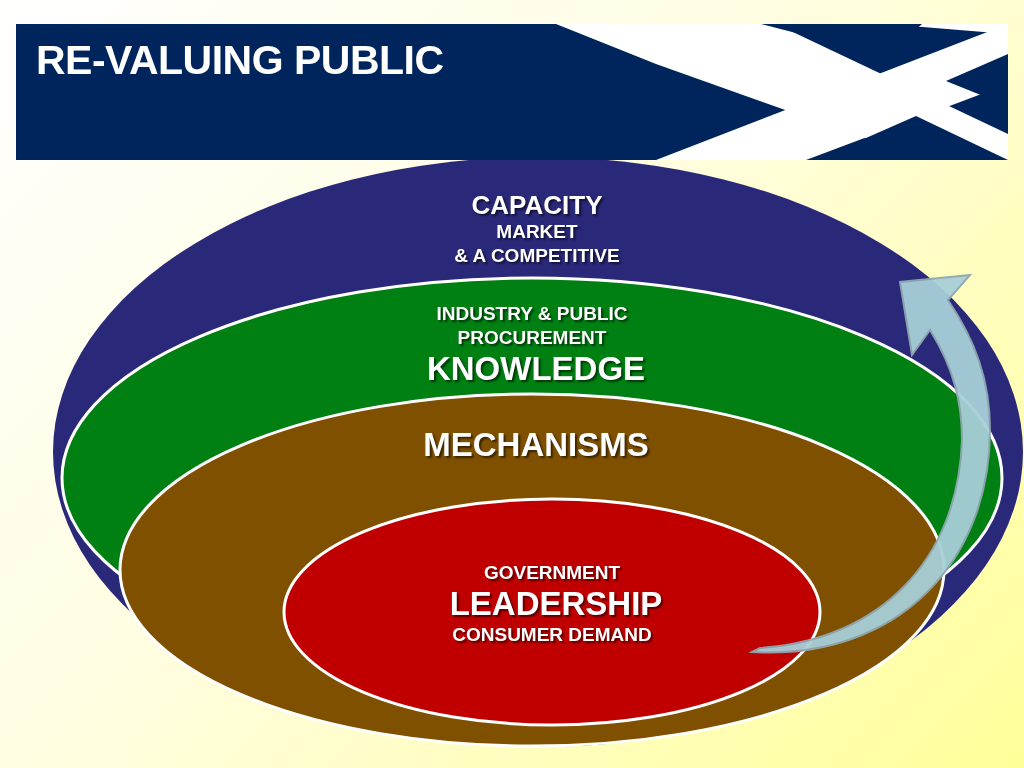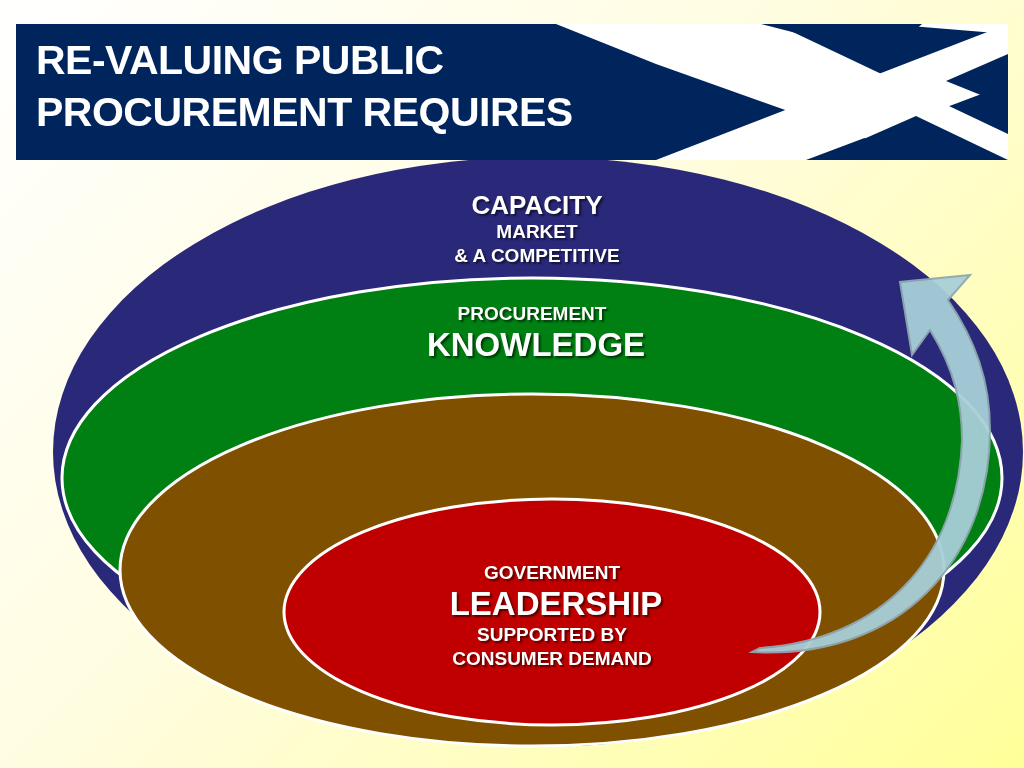--- a/index.html
+++ b/index.html
@@ -38,21 +38,20 @@
     <polygon points="870,0 992,0 992,10" fill="#ffffff"></polygon>
 
     <polygon points="800,136 900,92 992,136" fill="#00255c"></polygon>
 
     <polygon points="745,0 906,0 870,32" fill="#00255c"></polygon>
 
     <polygon points="930,57 992,30 992,82" fill="#00255c"></polygon>
   </svg>
   <div class="title" style="left:20px; top:10px;">
     <div>RE-VALUING PUBLIC</div>
-    <div>PROCUREMENT REQUIRES</div>
   </div>
 </div>
 
 <svg class="diagram" width="1024" height="768" viewBox="0 0 1024 768">
   <defs>
     <clipPath id="belowBanner">
         <rect x="0" y="160" width="1024" height="608"></rect>
       </clipPath>
   </defs>
   <g clip-path="url(#belowBanner)">
@@ -65,25 +64,26 @@
   <path d="M752,652 C900,660 990,560 990,430 C990,380 975,340 948,300 L970,275 L900,282 L912,355 L930,330 C955,370 962,405 962,440 C958,560 880,640 760,648 Z" fill="#a8cfd8" stroke="#8fa7b0" stroke-width="2" opacity="0.95"></path>
 </svg>
 
 <div class="lbl" style="left:537px; top:190px;">
   <div class="mid">CAPACITY</div>
   <div class="small">MARKET</div>
   <div class="small">&amp; A COMPETITIVE</div>
 </div>
 
 <div class="lbl" style="left:532px; top:302px;">
+  <div class="small">INDUSTRY &amp; PUBLIC</div>
   <div class="small">PROCUREMENT</div>
   <div class="big">KNOWLEDGE</div>
 </div>
 
 <div class="lbl" style="left:532px; top:426px;">
+  <div class="big">MECHANISMS</div>
 </div>
 
 <div class="lbl" style="left:552px; top:561px;">
   <div class="small">GOVERNMENT</div>
   <div class="big">LEADERSHIP</div>
-  <div class="small">SUPPORTED BY</div>
   <div class="small">CONSUMER DEMAND</div>
 </div>
 
 </body></html>

